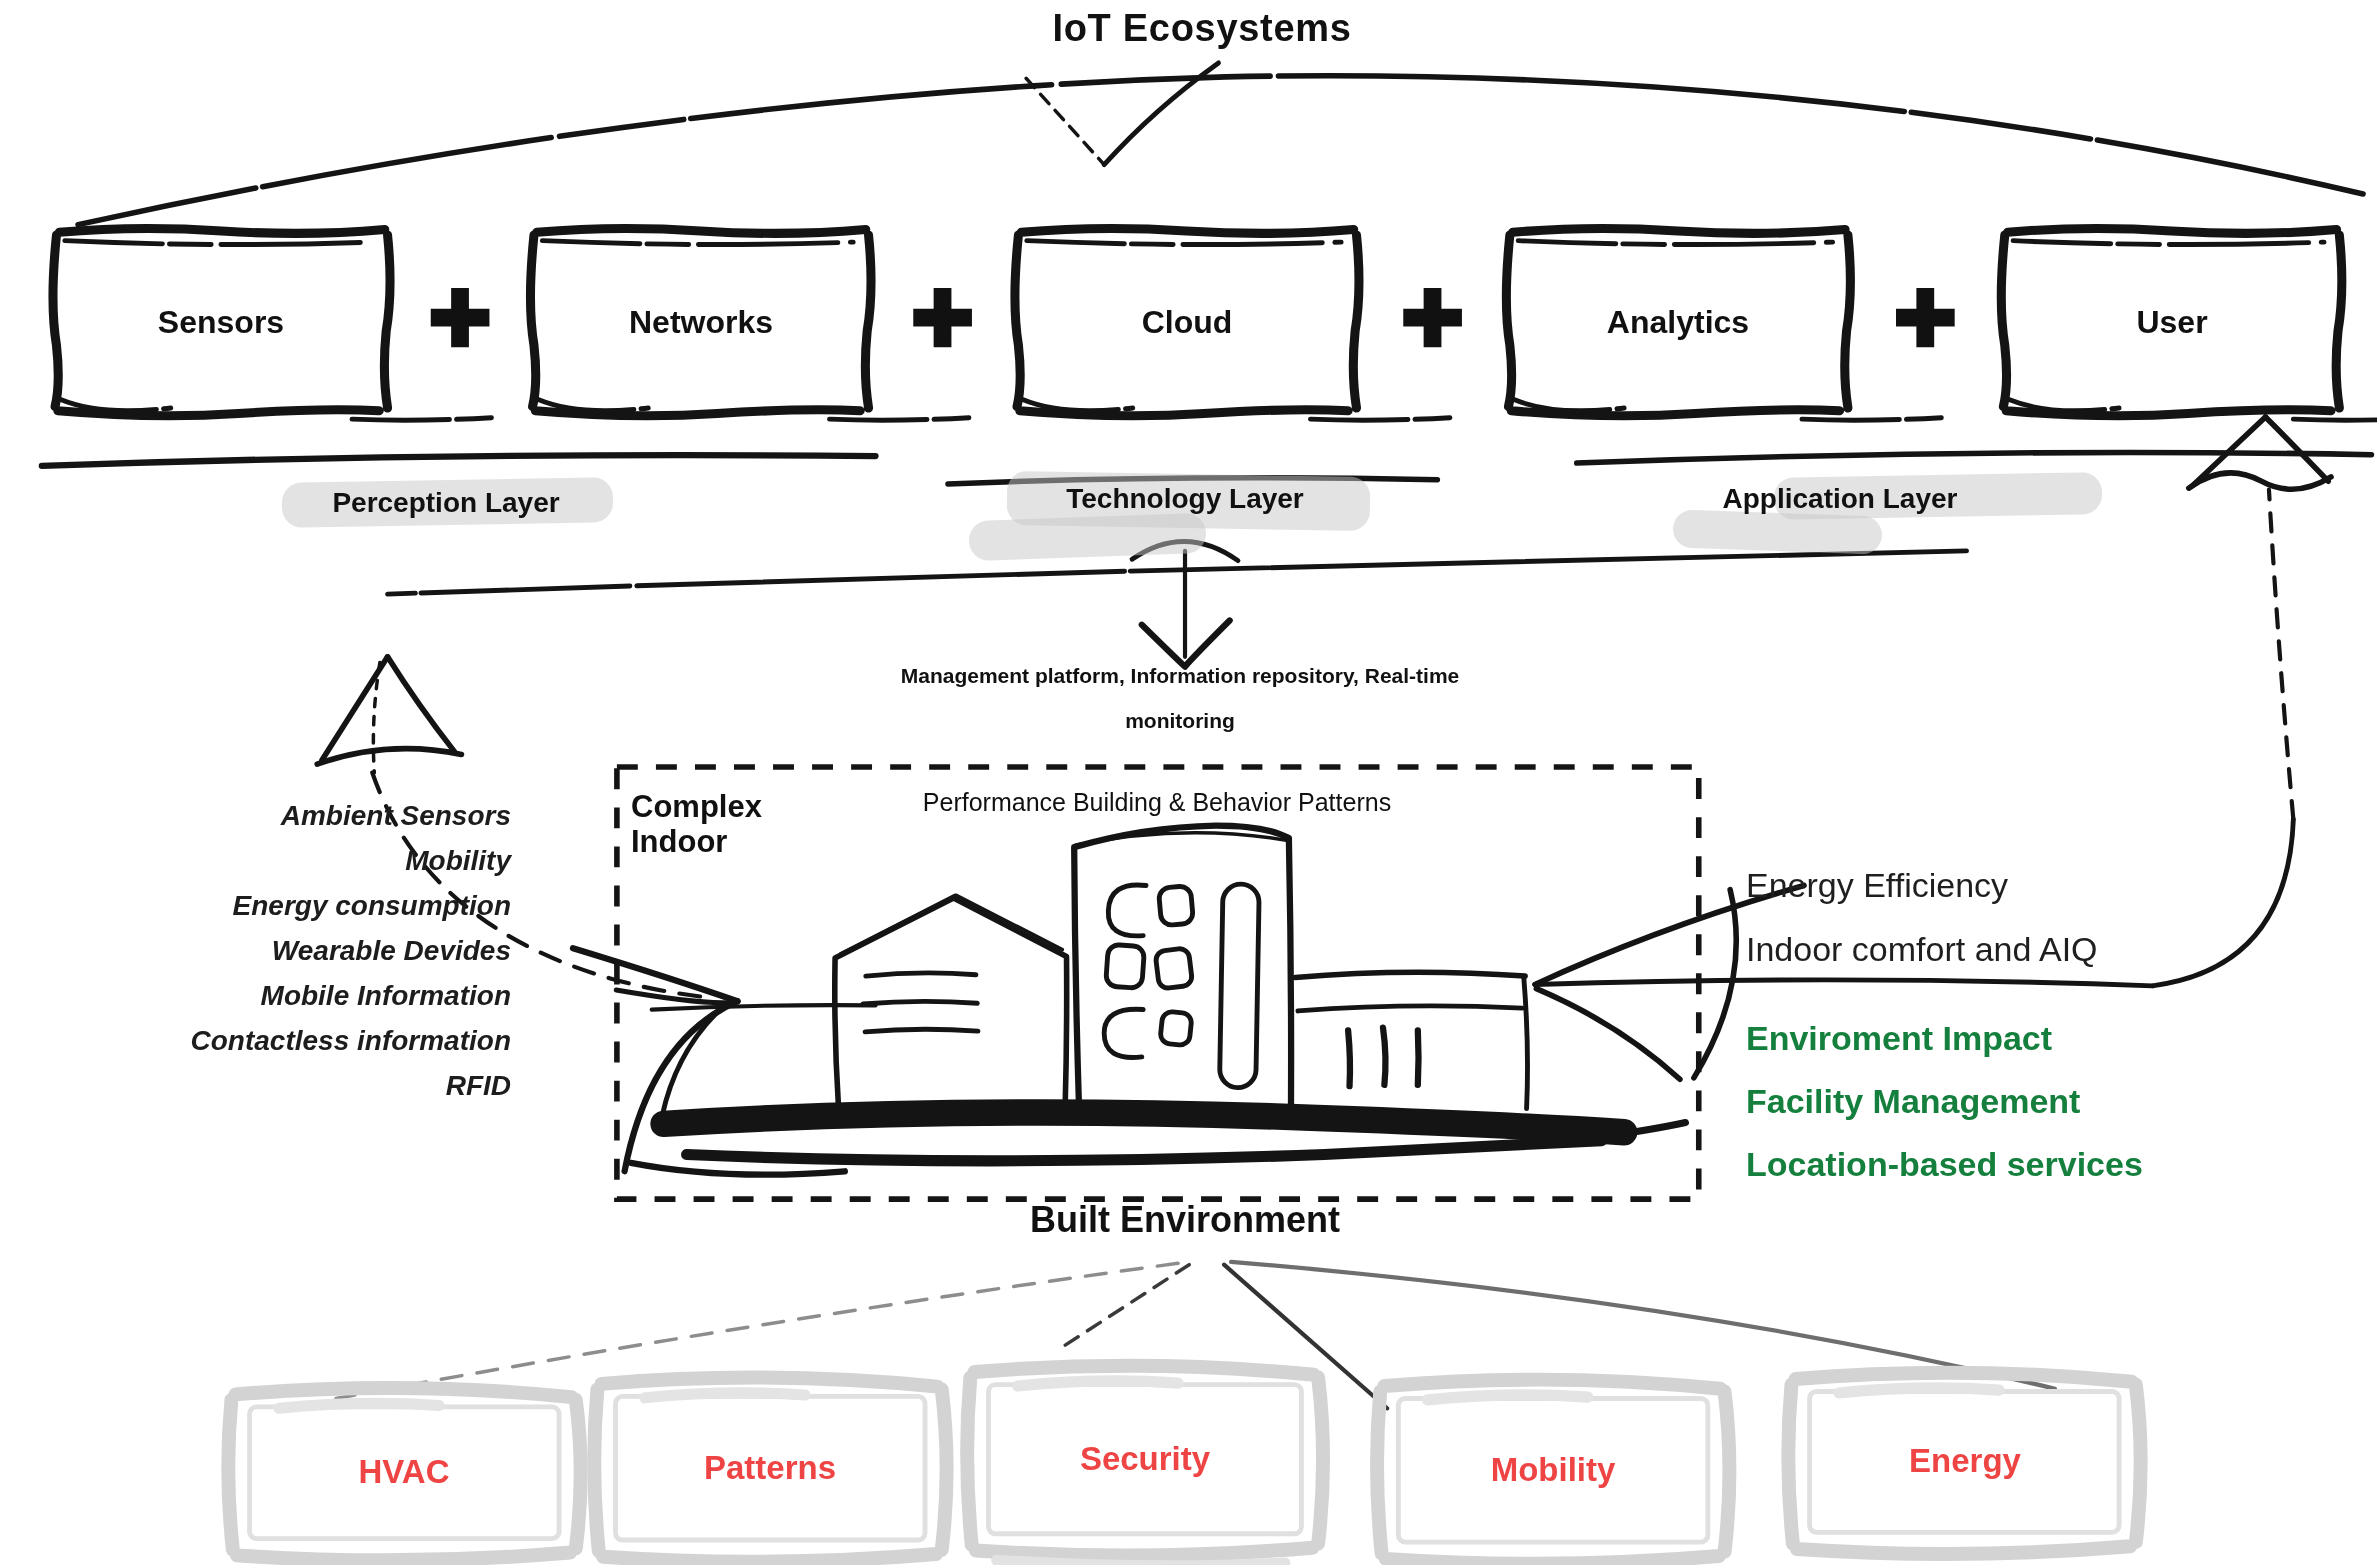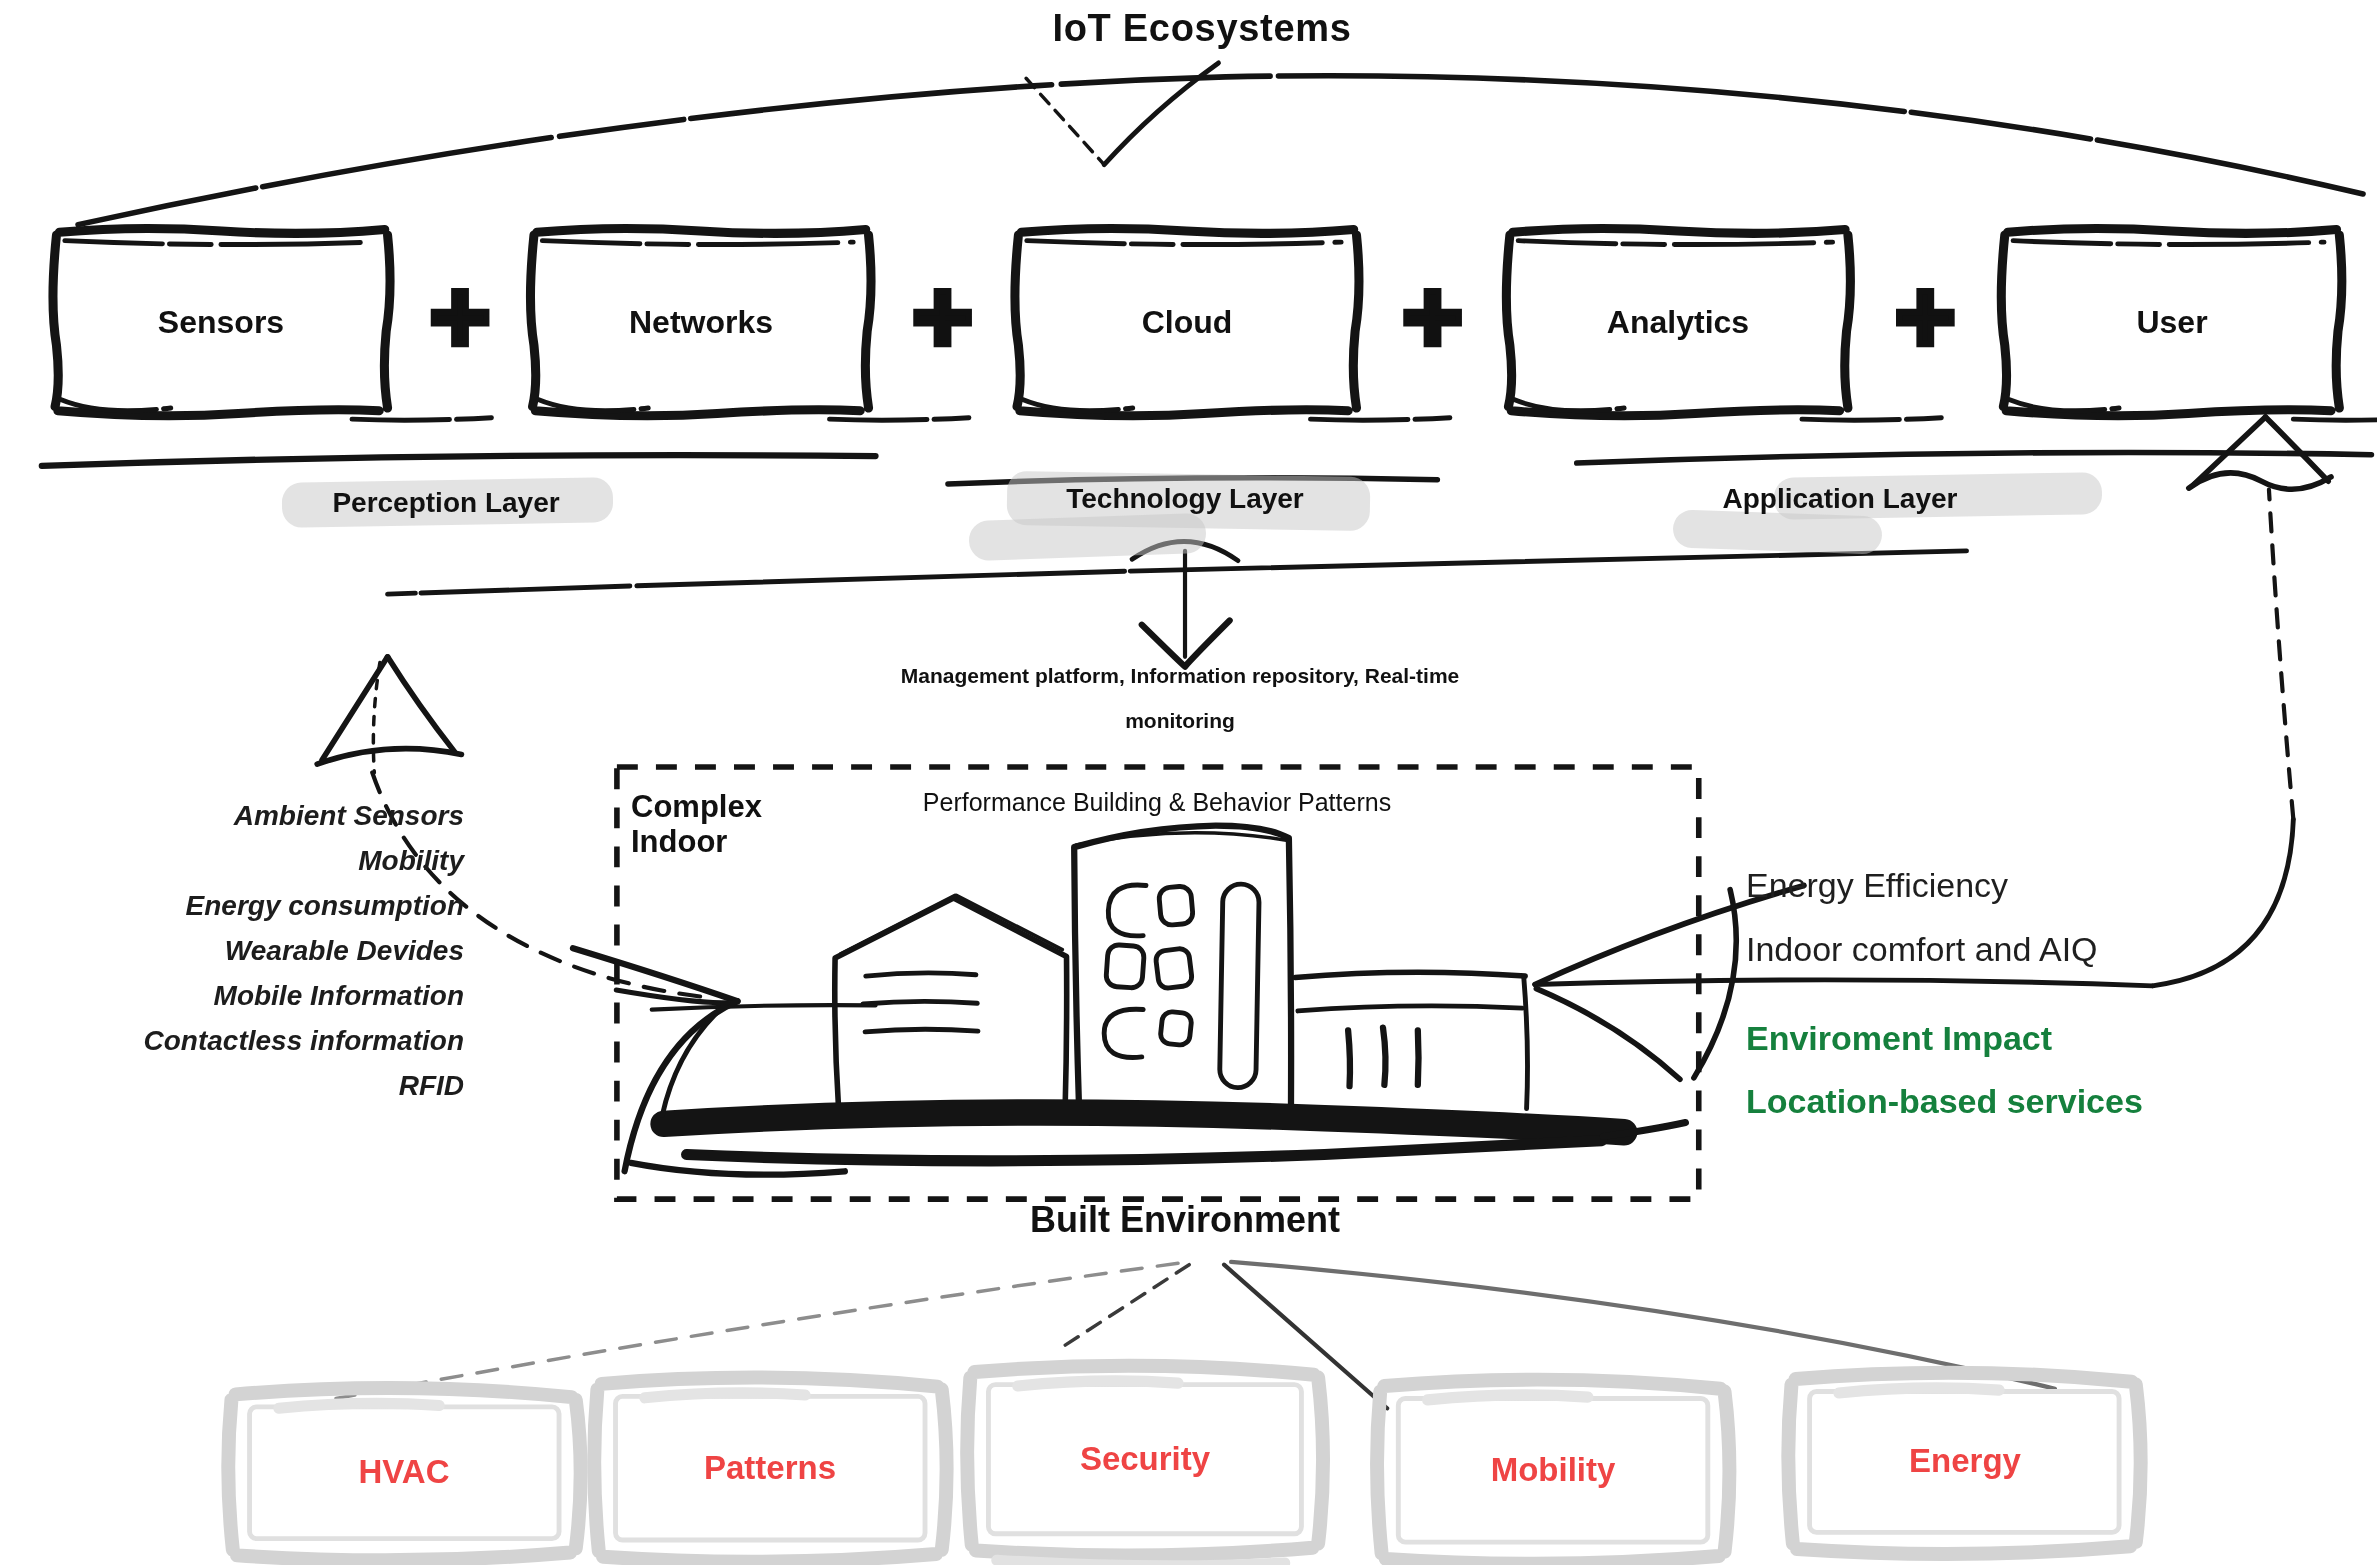--- a/index.html
+++ b/index.html
@@ -8,21 +8,21 @@
   #strokes{position:absolute;left:0;top:0;width:2377px;height:1566px;}
   .txt{position:absolute;white-space:nowrap;}
   .center{transform:translate(-50%,-50%);text-align:center;}
   .title{font-size:38px;font-weight:bold;letter-spacing:0.7px;}
   .boxlabel{font-size:32px;font-weight:bold;}
   .layerlabel{font-size:28px;font-weight:bold;z-index:3;}
   .mgmt{font-size:21px;font-weight:bold;line-height:45px;text-align:center;white-space:normal;width:1088px;}
   .complex{font-size:31px;font-weight:bold;line-height:35px;}
   .perf{font-size:25px;font-weight:500;}
   .builtenv{font-size:36px;font-weight:bold;}
-  .leftlist{width:464px;text-align:right;font-style:italic;font-size:28px;font-weight:600;line-height:45px;color:#1d1d1d;}
+  .leftlist{width:464px;text-align:right;font-style:italic;font-size:28px;font-weight:600;line-height:45px;color:#1d1d1d;padding-left:47px;}
   .rightlist{font-size:34px;line-height:64px;color:#1f1f1f;}
   .rightlist2{font-size:34px;line-height:63px;color:#15803d;font-weight:bold;}
   .domlabel{font-size:33px;font-weight:bold;color:#ef4444;}
   .smudge{position:absolute;background:#c7c7c7;opacity:0.5;border-radius:19.5px;z-index:1;}
   .layerlabel{z-index:2;}
   svg{display:block;}
   .ink{stroke:#141414;fill:none;stroke-linecap:round;stroke-linejoin:round;}
   .gray{fill:none;stroke-linecap:round;stroke-linejoin:round;}
   text.plus{font-family:"Liberation Sans",sans-serif;font-weight:bold;font-size:150px;fill:#111;stroke:#111;stroke-width:9;text-anchor:middle;}
 </style>
@@ -210,20 +210,21 @@
     <div>RFID</div>
   </div>
 
   <div class="txt rightlist" style="left:1746px;top:853px;">
     <div>Energy Efficiency</div>
     <div>Indoor comfort and AIQ</div>
   </div>
 
   <div class="txt rightlist2" style="left:1746px;top:1007px;">
     <div>Enviroment Impact</div>
+    <div>Facility Management</div>
     <div>Location-based services</div>
   </div>
 
   <div class="txt center builtenv" style="left:1185px;top:1220px;">Built Environment</div>
 
   <div class="txt center domlabel" style="left:404px;top:1472px;">HVAC</div>
   <div class="txt center domlabel" style="left:770px;top:1468px;">Patterns</div>
   <div class="txt center domlabel" style="left:1145px;top:1459px;">Security</div>
   <div class="txt center domlabel" style="left:1553px;top:1470px;">Mobility</div>
   <div class="txt center domlabel" style="left:1965px;top:1461px;">Energy</div>

